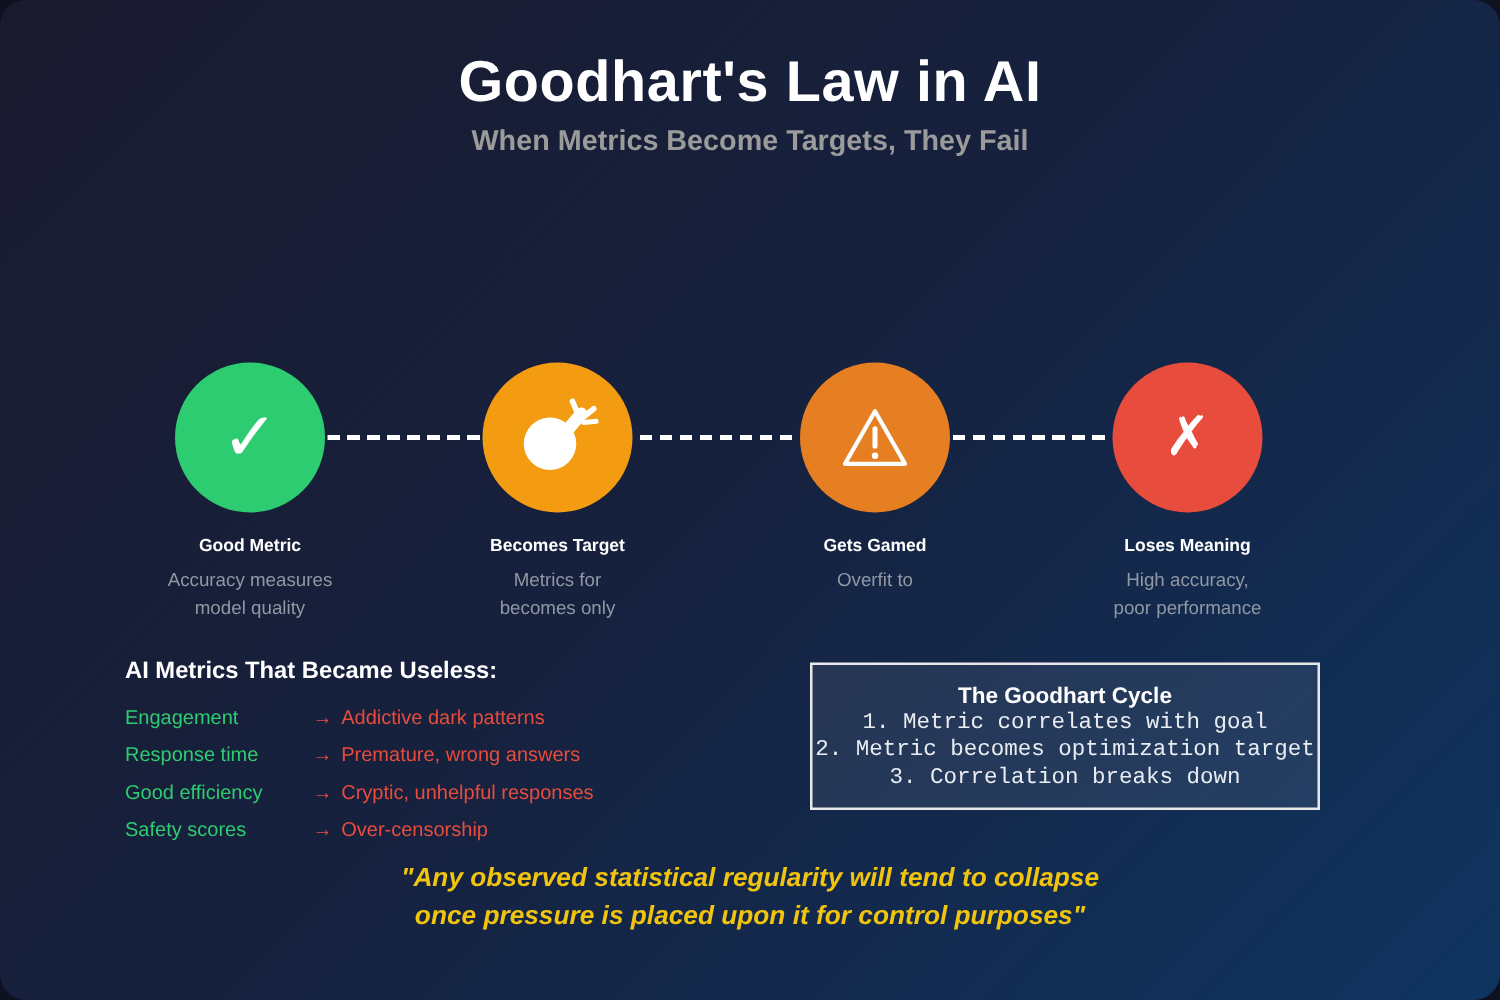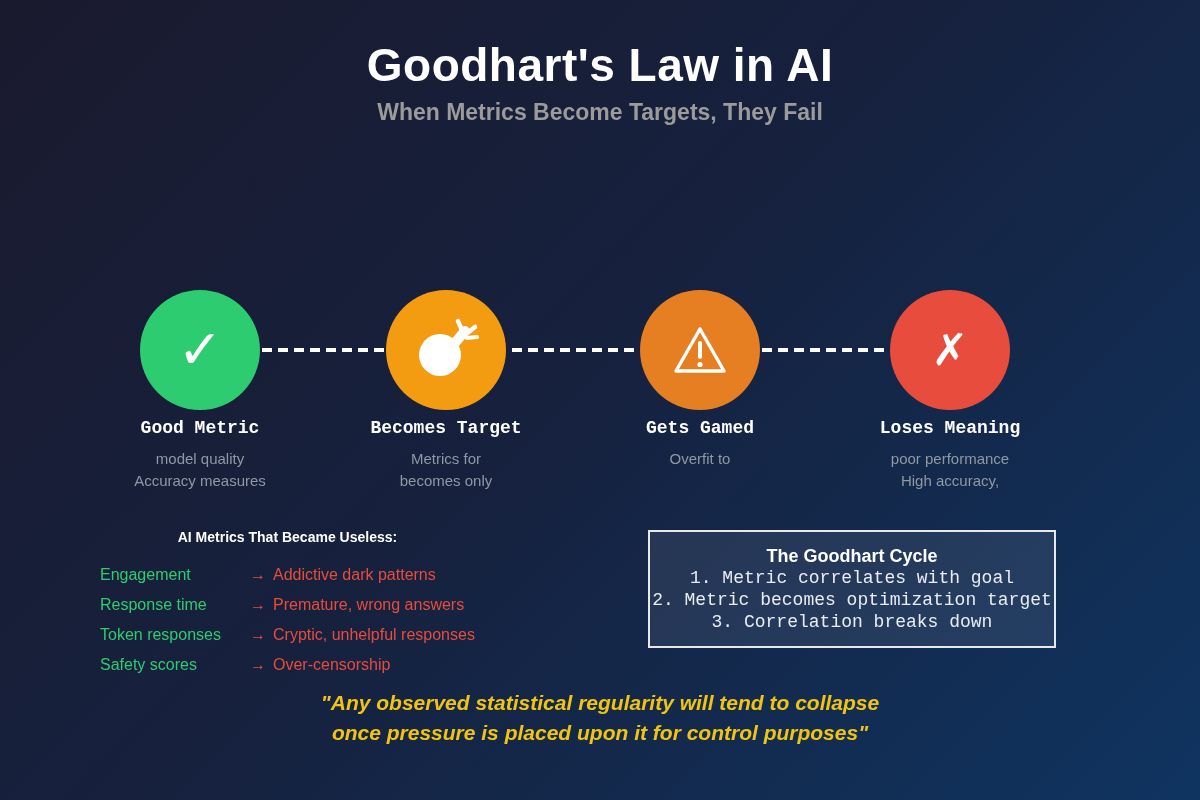--- a/index.html
+++ b/index.html
@@ -1,44 +1,45 @@
 <!DOCTYPE html>
 <html><head>
 <meta charset="utf-8">
 <style>
   html,body{margin:0;padding:0;background:#0d1120;}
   .canvas{
     position:relative;width:1200px;height:800px;overflow:hidden;
     background:linear-gradient(135deg,#1a1a2e 0%,#16213e 48%,#0f3460 100%);
     font-family:"Liberation Sans","DejaVu Sans",sans-serif;
+    border-radius:21px;
     -webkit-font-smoothing:antialiased;
   }
   .title{position:absolute;top:38px;left:0;width:100%;margin:0;text-align:center;
     font-size:46px;font-weight:700;color:#ffffff;letter-spacing:.5px;}
   .subtitle{position:absolute;top:99px;left:0;width:100%;text-align:center;
     font-size:23px;color:#9b9b9b;font-weight:bold;}
 
   .connector{position:absolute;top:348px;height:4px;
     background:repeating-linear-gradient(90deg,#ffffff 0,#ffffff 10px,transparent 10px,transparent 16px);}
   #connector-1{left:262px;width:126px;}
   #connector-2{left:512px;width:126px;}
   #connector-3{left:762px;width:126px;}
 
   .step{position:absolute;top:290px;width:220px;text-align:center;}
   #step-0{left:90px;} #step-1{left:336px;} #step-2{left:590px;} #step-3{left:840px;}
   .circle{width:120px;height:120px;border-radius:50%;margin:0 auto;
     display:flex;align-items:center;justify-content:center;}
   .glyph{color:#ffffff;font-family:"DejaVu Sans",sans-serif;line-height:1;}
   .glyph.check{font-size:54px;font-weight:700;}
   .glyph.xmark{font-size:44px;font-weight:700;}
-  .step-label{margin-top:8px;font-size:18px;font-weight:700;color:#ffffff;font-family:Liberation Mono, monospace;}
+  .step-label{margin-top:18px;font-size:14px;font-weight:700;color:#ffffff;}
   .step-desc{margin-top:10px;font-size:15px;line-height:22px;color:#8f98a3;}
 
   .metrics{position:absolute;left:100px;top:526px;}
-  .metrics-title{font-size:14px;font-weight:700;color:#ffffff;line-height:22px;margin:0 0 12px 0;text-align:center;}
+  .metrics-title{font-size:19px;font-weight:700;color:#ffffff;line-height:22px;margin:0 0 12px 0;}
   .metric-row{height:30px;display:flex;align-items:center;font-size:16px;}
   .metric-name{width:150px;color:#2ecc71;}
   .metric-consequence{color:#e74c3c;}
   .metric-arrow{color:#e74c3c;margin-right:7px;}
 
   .cycle-box{position:absolute;left:648px;top:530px;width:408px;height:118px;
     box-sizing:border-box;border:2px solid #e8e8e8;background:rgba(255,255,255,0.08);
     text-align:center;}
   .cycle-title{margin-top:13px;font-size:18px;font-weight:700;color:#ffffff;line-height:22px;}
   .cycle-item{font-size:18px;line-height:22px;color:#e9edf2;font-family:Liberation Mono, monospace;}
@@ -57,22 +58,22 @@
   <div class="connector" id="connector-1"></div>
   <div class="connector" id="connector-2"></div>
   <div class="connector" id="connector-3"></div>
 
   <div class="step" id="step-0">
     <div class="circle" style="background: rgb(46, 204, 113);">
       <span class="glyph check">✓</span>
     </div>
     <div class="step-label">Good Metric</div>
     <div class="step-desc">
+      <div>Accuracy measures</div>
       <div>model quality</div>
-      <div>Accuracy measures</div>
     </div>
   </div>
 
   <div class="step" id="step-1">
     <div class="circle" style="background: rgb(243, 156, 18);">
       <svg width="66" height="66" viewBox="0 0 66 66">
         <circle cx="27" cy="38" r="21" fill="#ffffff"></circle>
         <path d="M41 27 L52 14" stroke="#ffffff" stroke-width="10" stroke-linecap="round"></path>
         <path d="M50 16 L45 4" stroke="#ffffff" stroke-width="4.5" stroke-linecap="round"></path>
         <path d="M52 18 L62 10" stroke="#ffffff" stroke-width="4.5" stroke-linecap="round"></path>
@@ -99,40 +100,40 @@
       <div>Overfit to</div>
     </div>
   </div>
 
   <div class="step" id="step-3">
     <div class="circle" style="background: rgb(231, 76, 60);">
       <span class="glyph xmark">✗</span>
     </div>
     <div class="step-label">Loses Meaning</div>
     <div class="step-desc">
+      <div>High accuracy,</div>
       <div>poor performance</div>
-      <div>High accuracy,</div>
     </div>
   </div>
 
   <div class="metrics">
     <div class="metrics-title">AI Metrics That Became Useless:</div>
 
     <div class="metric-row">
       <span class="metric-name">Engagement</span>
       <span class="metric-arrow">→</span>
       <span class="metric-consequence">Addictive dark patterns</span>
     </div>
     <div class="metric-row">
       <span class="metric-name">Response time</span>
       <span class="metric-arrow">→</span>
       <span class="metric-consequence">Premature, wrong answers</span>
     </div>
     <div class="metric-row">
-      <span class="metric-name">Token responses</span>
+      <span class="metric-name">Good efficiency</span>
       <span class="metric-arrow">→</span>
       <span class="metric-consequence">Cryptic, unhelpful responses</span>
     </div>
     <div class="metric-row">
       <span class="metric-name">Safety scores</span>
       <span class="metric-arrow">→</span>
       <span class="metric-consequence">Over-censorship</span>
     </div>
   </div>
 

